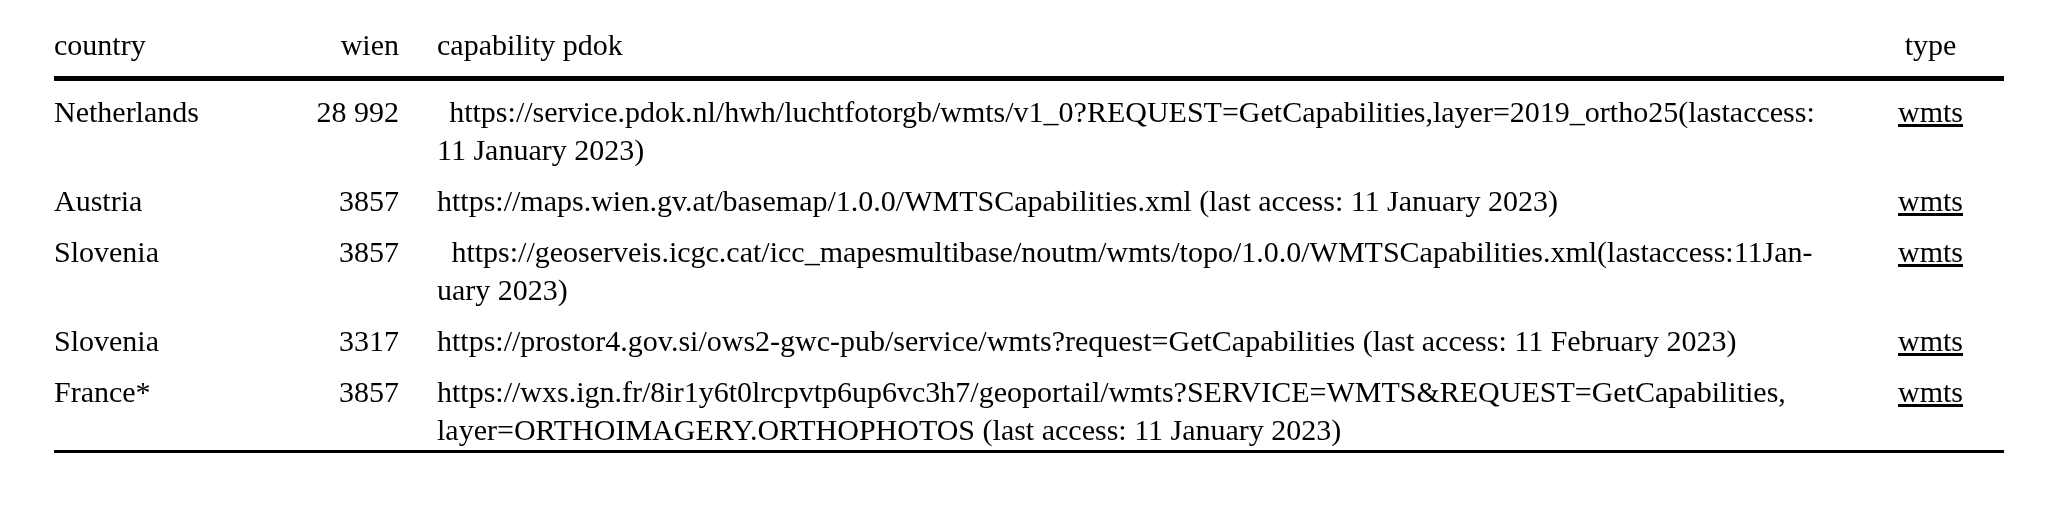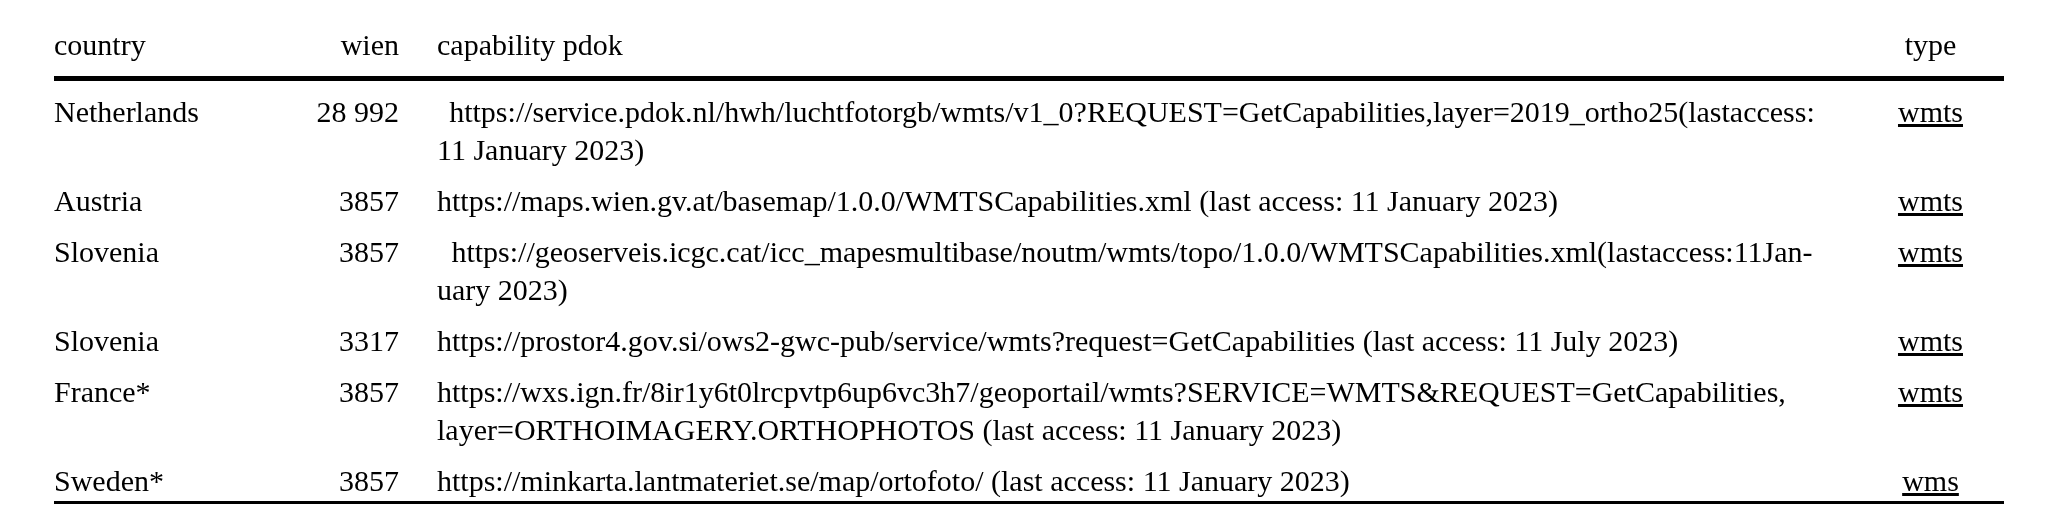--- a/index.html
+++ b/index.html
@@ -186,47 +186,37 @@
         </td>
         <td></td>
         <td class="col-type">wmts</td>
       </tr>
 
       <tr class="data-row">
         <td class="col-country">Slovenia</td>
         <td class="col-epsg">3317</td>
         <td></td>
         <td class="col-layer">
-          <span class="line">https://prostor4.gov.si/ows2-gwc-pub/service/wmts?request=GetCapabilities (last access: 11 July 2023)</span>
+          <span class="line">https://prostor4.gov.si/ows2-gwc-pub/service/wmts?request=GetCapabilities (last access: 11 February 2023)</span>
         </td>
         <td></td>
         <td class="col-type">wmts</td>
       </tr>
 
       <tr class="data-row">
         <td class="col-country">France*</td>
         <td class="col-epsg">3857</td>
         <td></td>
         <td class="col-layer">
           <span class="line">https://wxs.ign.fr/8ir1y6t0lrcpvtp6up6vc3h7/geoportail/wmts?SERVICE=WMTS&amp;REQUEST=GetCapabilities,</span>
           <span class="line">layer=ORTHOIMAGERY.ORTHOPHOTOS (last access: 11 January 2023)</span>
         </td>
         <td></td>
         <td class="col-type">wmts</td>
       </tr>
 
-      <tr class="data-row">
-        <td class="col-country">Sweden*</td>
-        <td class="col-epsg">3857</td>
-        <td></td>
-        <td class="col-layer">
-          <span class="line">https://minkarta.lantmateriet.se/map/ortofoto/ (last access: 11 January 2023)</span>
-        </td>
-        <td></td>
-        <td class="col-type">wms</td>
-      </tr>
 
       <tr class="rule-bottom">
         <td colspan="6"></td>
       </tr>
     </tbody>
   </table>
 </div>
 
 </body></html>

